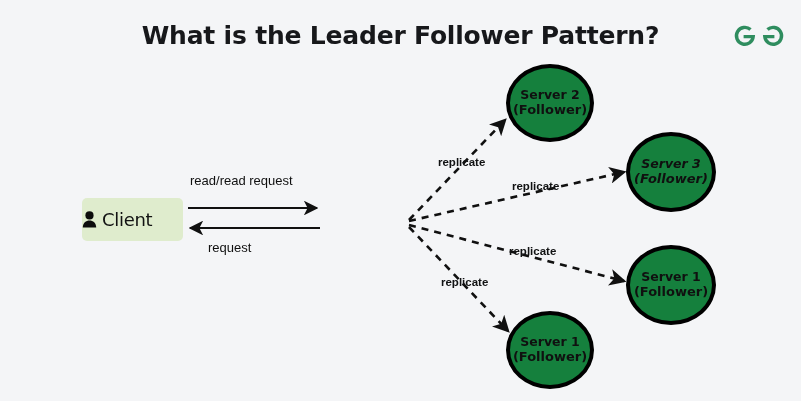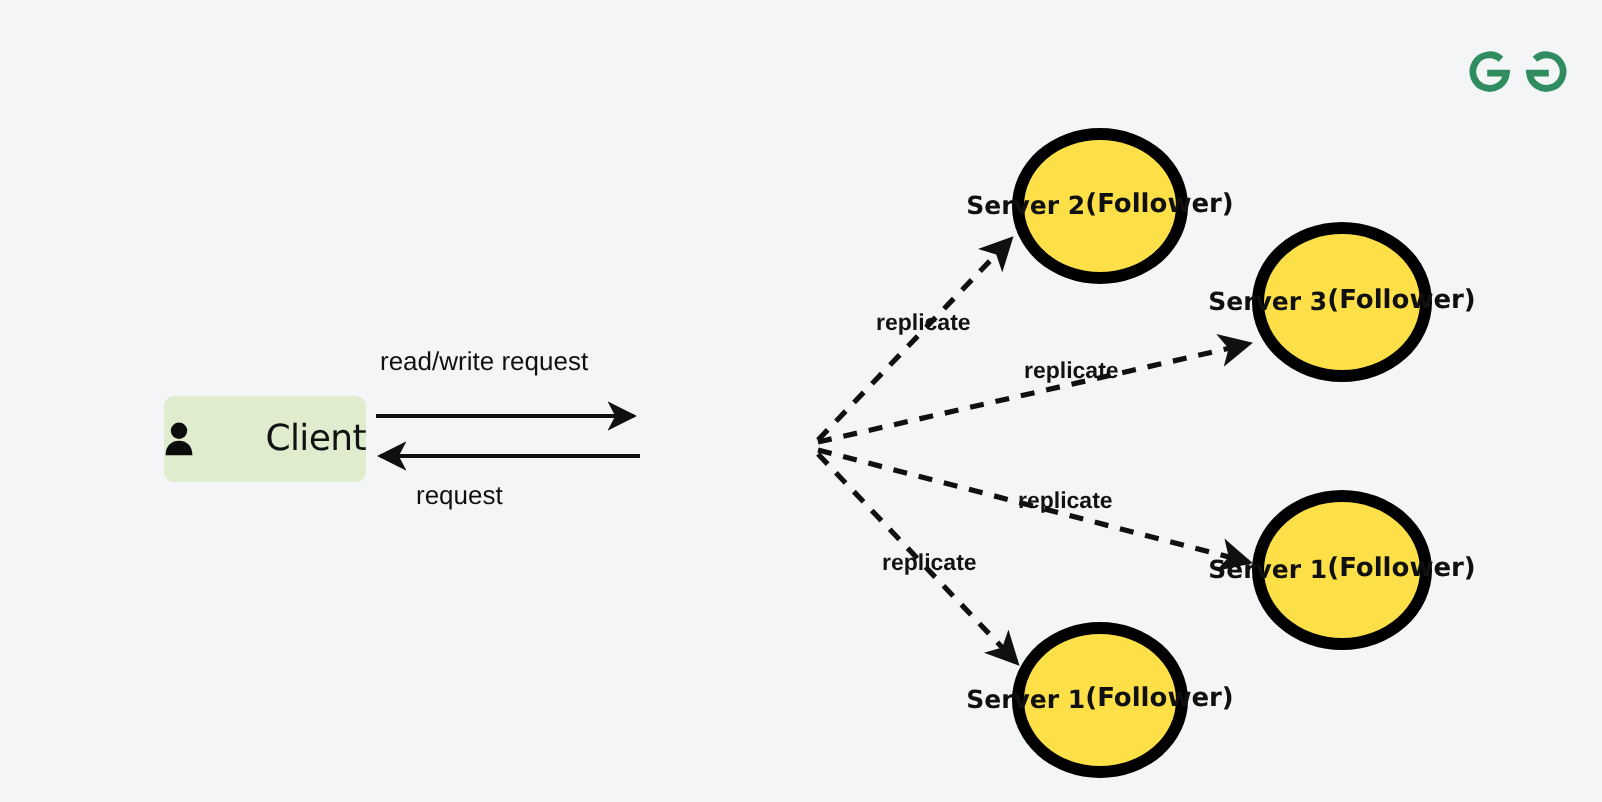--- a/index.html
+++ b/index.html
@@ -58,43 +58,43 @@
   #client-node {
     position: absolute;
     left: 82px;
     top: 198px;
     width: 101px;
     height: 43px;
     background: #dfeccd;
     border-radius: 5px;
     display: flex;
     align-items: center;
-    justify-content: space-between;
+    justify-content: flex-start;
     gap: 5px;
   }
   #client-node .person-icon {
     width: 15px;
     height: 17px;
     display: block;
   }
   #client-node .client-label {
     font-size: 18px;
     color: #121212;
     font-family: "DejaVu Sans", sans-serif;
     letter-spacing: -0.3px;
   }
 
   
   .server-node {
     position: absolute;
-    background: #fde047;
-    border: 6px solid #000000;
+    background: #15803d;
+    border: 4px solid #000000;
     border-radius: 50%;
     display: flex;
-    flex-direction: row;
+    flex-direction: column;
     align-items: center;
     justify-content: center;
     text-align: center;
     line-height: 1.15;
   }
   .server-node .server-name {
     font-size: 12.5px;
     font-weight: bold;
     color: #101010;
     font-family: "DejaVu Sans", sans-serif;
@@ -104,21 +104,21 @@
     font-size: 13px;
     font-weight: bold;
     color: #101010;
     font-family: "DejaVu Sans", sans-serif;
     white-space: nowrap;
     margin-top: 1px;
   }
 
   #server-1 { left: 324px; top: 183px; width: 84px; height: 76px; }
   #server-2 { left: 506px; top: 64px;  width: 88px; height: 78px; }
-  #server-3 { left: 626px; top: 111px; width: 90px; height: 80px; }
+  #server-3 { left: 626px; top: 132px; width: 90px; height: 80px; font-style: italic; }
   #server-4 { left: 626px; top: 245px; width: 90px; height: 80px; }
   #server-5 { left: 506px; top: 311px; width: 88px; height: 78px; }
 
   
   .edge-label {
     position: absolute;
     font-size: 11.5px;
     font-weight: bold;
     color: #111213;
     font-family: Liberation Sans, sans-serif;
@@ -135,20 +135,21 @@
   #label-replicate-1 { left: 438px; top: 156px; }
   #label-replicate-2 { left: 512px; top: 180px; }
   #label-replicate-3 { left: 509px; top: 245px; }
   #label-replicate-4 { left: 441px; top: 276px; }
 </style>
 </head>
 <body>
 
 <div id="canvas">
 
+  <div id="page-title">What is the Leader Follower Pattern?</div>
 
   <div id="brand-logo">
     <svg width="56" height="34" viewBox="0 0 56 34" xmlns="http://www.w3.org/2000/svg">
       <g fill="none" stroke="#2f8d5f" stroke-width="3.4">
         <path d="M19.5 12.6 A8.4 8.4 0 1 0 22.2 19.6 L12.6 19.6"></path>
         <path d="M36.5 12.6 A8.4 8.4 0 1 1 33.8 19.6 L43.4 19.6"></path>
       </g>
     </svg>
   </div>
 
@@ -199,21 +200,21 @@
   <div id="server-4" class="server-node">
     <span class="server-name">Server 1</span>
     <span class="server-role">(Follower)</span>
   </div>
 
   <div id="server-5" class="server-node">
     <span class="server-name">Server 1</span>
     <span class="server-role">(Follower)</span>
   </div>
 
-  <div id="label-readwrite" class="edge-label solid-label">read/write request</div>
+  <div id="label-readwrite" class="edge-label solid-label">read/read request</div>
 
   <div id="label-response" class="edge-label solid-label">request</div>
 
   <div id="label-replicate-1" class="edge-label">replicate</div>
 
   <div id="label-replicate-2" class="edge-label">replicate</div>
 
   <div id="label-replicate-3" class="edge-label">replicate</div>
 
   <div id="label-replicate-4" class="edge-label">replicate</div>

